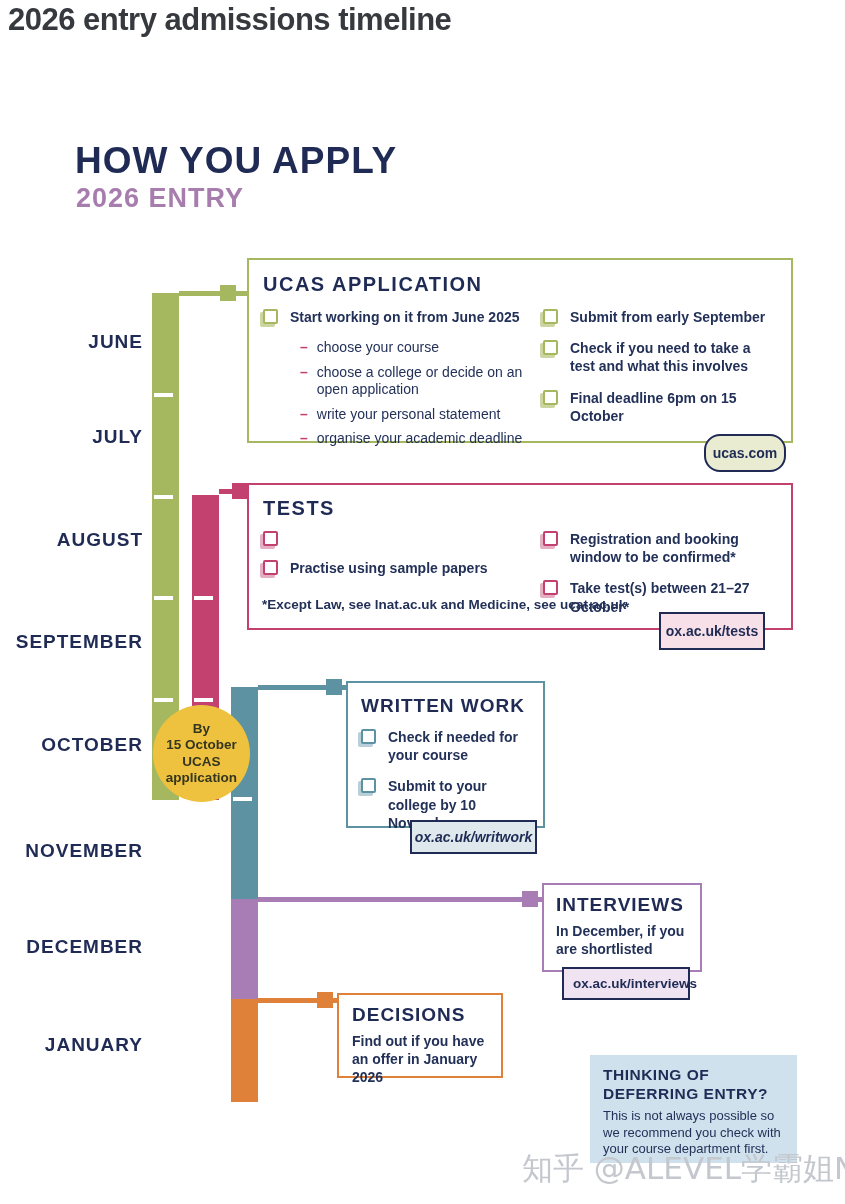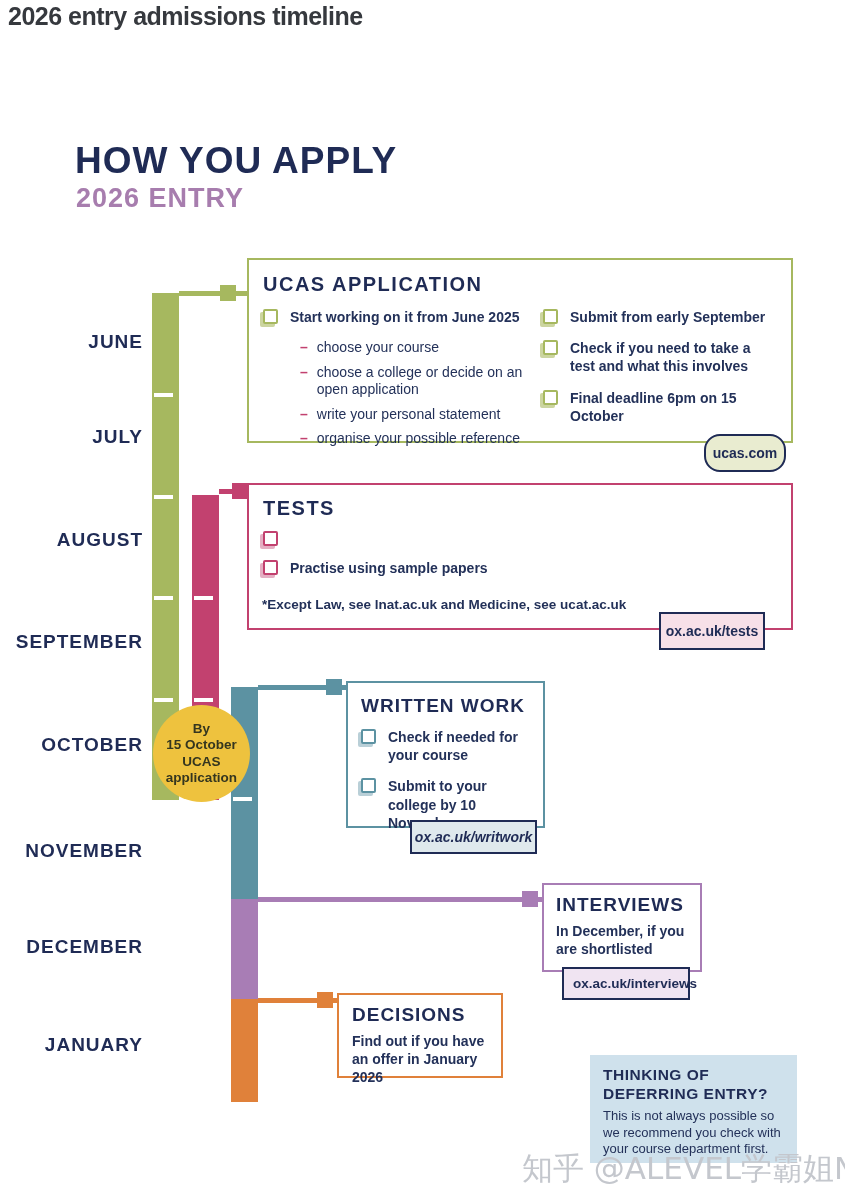--- a/index.html
+++ b/index.html
@@ -3,21 +3,21 @@
 <meta charset="utf-8">
 <style>
   * { margin:0; padding:0; box-sizing:border-box; }
   html,body { background:#fff; }
   .canvas {
     position:relative; width:845px; height:1204px; background:#ffffff;
     font-family:"Liberation Sans","DejaVu Sans",sans-serif; color:#1f2b55; overflow:hidden;
   }
   .abs { position:absolute; }
 
-  .page-title { left:8px; top:2px; font-size:25px; font-weight:bold; color:#36393e; letter-spacing:-0.5px; }
+  .page-title { left:8px; top:2px; font-size:31px; font-weight:bold; color:#36393e; letter-spacing:-0.5px; }
   .hdr-title  { left:75px; top:140px; font-size:37px; font-weight:bold; color:#1f2b55; letter-spacing:1px; }
   .hdr-sub    { left:76px; top:183px; font-size:27px; font-weight:bold; color:#a77dae; letter-spacing:1px; }
 
   .bar  { position:absolute; width:27px; }
   .bar-green  { background:#a6b85f; }
   .bar-pink   { background:#c2416f; }
   .bar-teal   { background:#5c92a2; }
   .bar-purple { background:#a87db5; }
   .bar-orange { background:#e0813a; }
   .tick { position:absolute; width:19px; height:4px; background:#ffffff; }
@@ -141,21 +141,21 @@
           <div class="sub">
             <span class="dash">–</span>
             <span>choose a college or decide on an open application</span>
           </div>
           <div class="sub">
             <span class="dash">–</span>
             <span>write your personal statement</span>
           </div>
           <div class="sub">
             <span class="dash">–</span>
-            <span>organise your possible reference</span>
+            <span>organise your academic deadline</span>
           </div>
         </div>
       </div>
       <div class="col-r">
         <div class="row">
           <span class="cb cb-green"></span>
           <span>Submit from early September</span>
         </div>
         <div class="row">
           <span class="cb cb-green"></span>
@@ -173,20 +173,30 @@
   <div class="box bd-pink" style="left:247px; top:483px; width:546px; height:147px; padding:12px 14px;">
     <div class="box-title" style="margin-bottom:10px;">TESTS</div>
     <div class="cols">
       <div class="col-l">
         <div class="row">
           <span class="cb cb-pink"></span>
         </div>
         <div class="row">
           <span class="cb cb-pink"></span>
           <span>Practise using sample papers</span>
+        </div>
+      </div>
+      <div class="col-r">
+        <div class="row">
+          <span class="cb cb-pink"></span>
+          <span>Registration and booking window to be confirmed*</span>
+        </div>
+        <div class="row">
+          <span class="cb cb-pink"></span>
+          <span>Take test(s) between 21–27 October*</span>
         </div>
       </div>
     </div>
     <div class="footnote">*Except Law, see lnat.ac.uk and Medicine, see ucat.ac.uk</div>
     <div class="badge bd-pink bg-pink" style="left:410px; top:127px; width:106px; height:38px;">ox.ac.uk/tests</div>
   </div>
 
   <div class="box bd-teal" style="left:346px; top:681px; width:199px; height:147px; padding:12px 13px;">
     <div class="box-title sm" style="margin-bottom:11px;">WRITTEN WORK</div>
     <div class="row">

